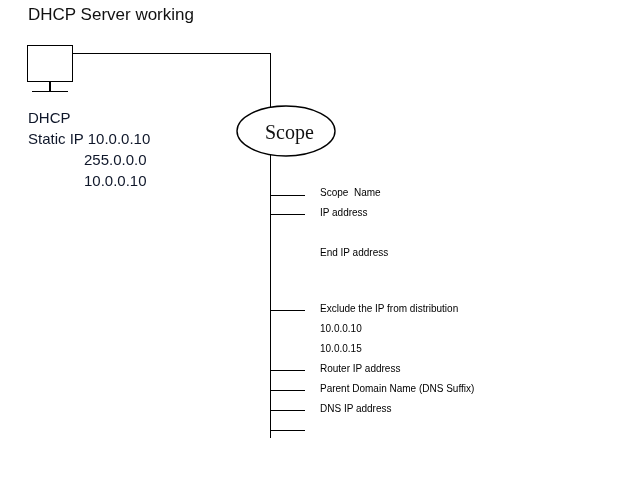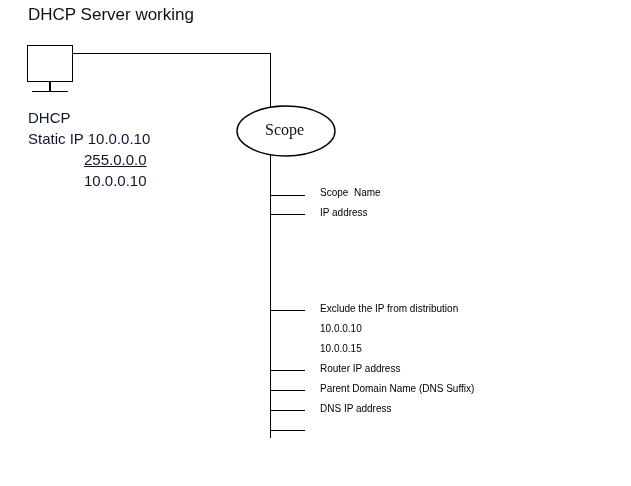--- a/index.html
+++ b/index.html
@@ -38,26 +38,26 @@
     font-size: 17px;
     color: #111111;
   }
   .srv-line {
     left: 28px;
     font-size: 15px;
     color: #0f172a;
   }
   #server-label        { top: 110px; }
   #server-static-ip    { top: 131px; }
-  #server-subnet-mask  { left: 84px; top: 152px; text-decoration: underline; }
+  #server-subnet-mask  { left: 84px; top: 152px; }
   #server-gateway      { left: 84px; top: 173px; }
 
   #scope-node-label {
     font-family: "Liberation Serif", serif;
-    font-size: 16px;
+    font-size: 20px;
     left: 265px;
     top: 122px;
     color: #111111;
   }
   .branch-label {
     left: 320px;
     font-size: 10px;
     color: #000000;
   }
 </style>
@@ -103,20 +103,21 @@
   <div class="txt srv-line" id="server-static-ip">Static IP 10.0.0.10</div>
 
   <div class="txt srv-line" id="server-subnet-mask">255.0.0.0</div>
 
   <div class="txt srv-line" id="server-gateway">10.0.0.10</div>
 
   <div class="txt" id="scope-node-label">Scope</div>
 
   <div class="txt branch-label" style="top:188px">Scope  Name</div>
   <div class="txt branch-label" style="top:208px">IP address</div>
+  <div class="txt branch-label" style="top:248px">End IP address</div>
   <div class="txt branch-label" style="top:304px">Exclude the IP from distribution</div>
   <div class="txt branch-label" style="top:324px">10.0.0.10</div>
   <div class="txt branch-label" style="top:344px">10.0.0.15</div>
   <div class="txt branch-label" style="top:364px">Router IP address</div>
   <div class="txt branch-label" style="top:404px">DNS IP address</div>
   <div class="txt branch-label" style="top:384px">Parent Domain Name (DNS Suffix)</div>
   <div class="txt branch-label" style="top:444px">Lease</div>
 
 </div>
 

